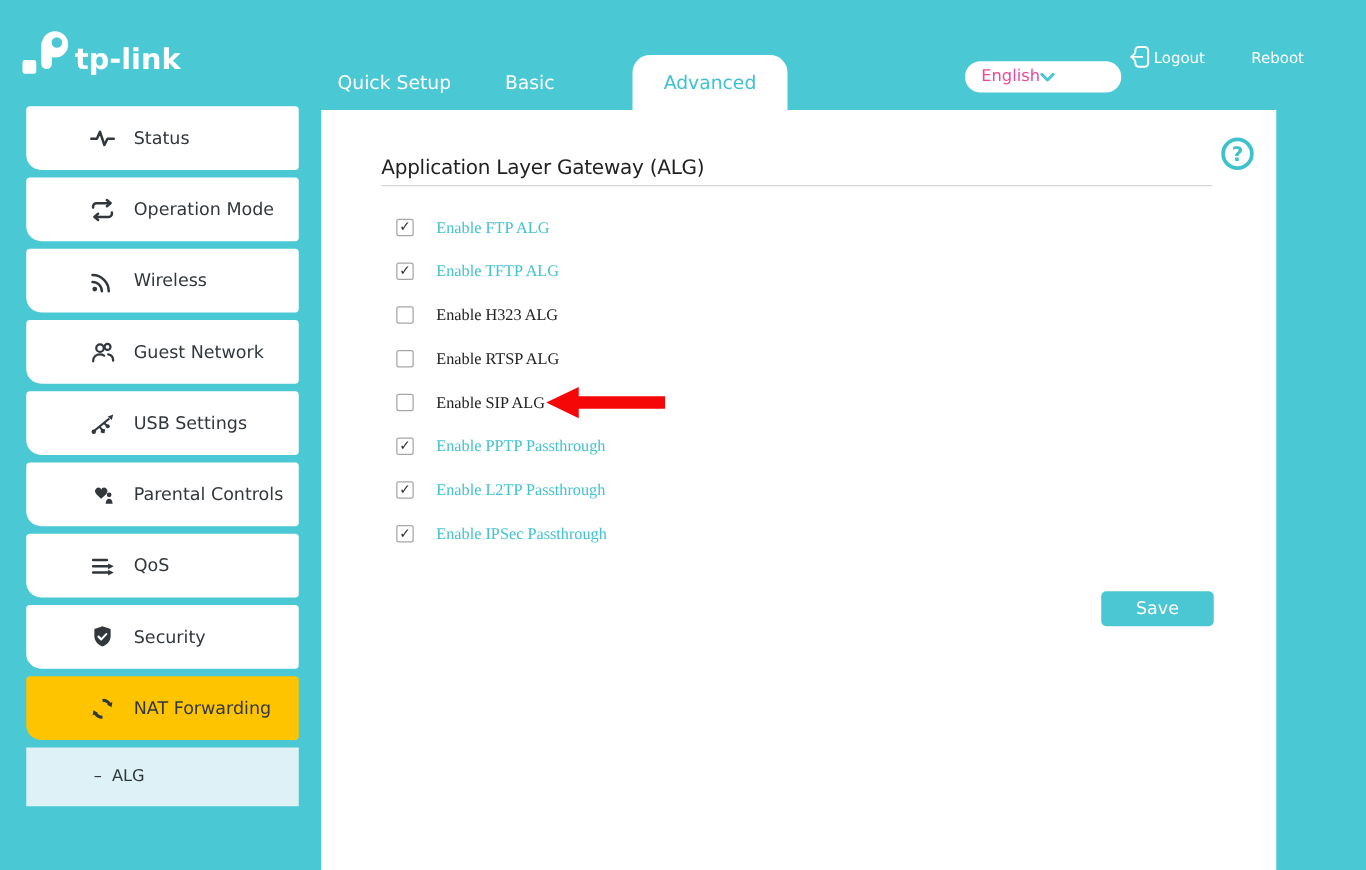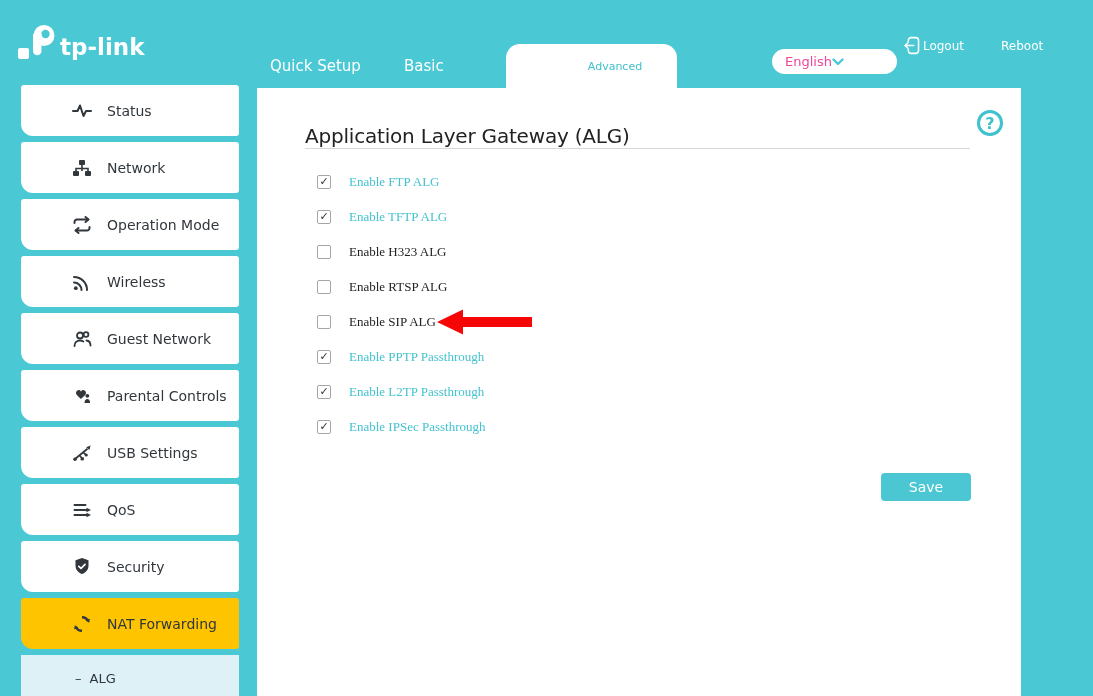--- a/index.html
+++ b/index.html
@@ -6,21 +6,21 @@
   body{font-family:"DejaVu Sans","Liberation Sans",sans-serif;}
   .page{position:relative;width:1093px;height:696px;background:#4AC8D4;overflow:hidden;}
 
   
   .logo{position:absolute;left:16px;top:22px;}
   .tab{position:absolute;top:57px;color:#fff;font-size:15px;cursor:pointer;white-space:nowrap;}
   .tab-quick{left:270px;}
   .tab-basic{left:404px;}
   .tab-advanced{position:absolute;left:506px;top:44px;width:124px;height:44px;background:#fff;
     border-radius:14px 14px 0 0;color:#3FC1CE;display:flex;align-items:center;justify-content:center;
-    font-size:11px;cursor:pointer;padding-left:47px;}
+    font-size:15px;cursor:pointer;}
   .lang{position:absolute;left:772px;top:49px;width:125px;height:25px;background:#fff;border-radius:13px;
     display:flex;align-items:center;justify-content:flex-start;padding:0 11px 0 13px;box-sizing:border-box;
     color:#ec4899;font-size:13px;cursor:pointer;}
   .hdr-action{position:absolute;top:34px;width:62px;display:flex;flex-direction:row;align-items:center;
     gap:2px;color:#fff;font-size:12px;cursor:pointer;}
   .hdr-logout{left:902px;}
   .hdr-reboot{left:961px;gap:40px;}
 
   
   .sidebar{position:absolute;left:21px;top:85px;width:218px;}
@@ -28,21 +28,21 @@
     align-items:center;padding-left:51px;box-sizing:border-box;gap:15px;font-size:14px;color:#31373C;cursor:pointer;}
   .side-item[data-active="true"]{background:#FFC400;}
   .side-item svg{flex:0 0 auto;}
   .submenu{height:47px;background:#DDF1F7;display:flex;align-items:center;padding-left:54px;
     box-sizing:border-box;font-size:13px;color:#31373C;}
   .submenu-item{cursor:pointer;}
   .submenu-dash{margin-right:8px;}
 
   
   .main{position:absolute;left:257px;top:88px;width:764px;height:608px;background:#fff;}
-  .main-title{position:absolute;left:48px;top:36px;font-size:20px;color:#222;letter-spacing:-0.2px;}
+  .main-title{position:absolute;left:48px;top:36px;font-size:16px;color:#222;letter-spacing:-0.2px;}
   .title-rule{position:absolute;left:48px;right:51px;top:60px;border-top:1px solid #D8D8D8;}
   .help{position:absolute;left:720px;top:22px;width:26px;height:26px;border:3px solid #3FC1CE;border-radius:50%;
     color:#3FC1CE;font-weight:bold;font-size:16px;display:flex;align-items:center;justify-content:center;
     box-sizing:border-box;cursor:pointer;}
   .options{position:absolute;left:60px;top:76px;}
   .cb-row{height:35px;display:flex;align-items:center;position:relative;}
   .cb-box{width:14px;height:14px;border:1px solid #A6A6A6;border-radius:2px;background:#fff;display:flex;
     align-items:center;justify-content:center;cursor:pointer;box-sizing:border-box;}
   .cb-row[data-checked="true"] .cb-box::after{content:"✓";font-size:11px;font-weight:bold;color:#2B3236;line-height:1;}
   .cb-label{margin-left:18px;font-size:13px;color:#222;font-family:Liberation Serif, serif;}
@@ -99,31 +99,20 @@
 
   <div class="sidebar">
 
     <div class="side-item">
       <svg width="20" height="20" viewBox="0 0 20 20">
         <path d="M1 10h4.5L8 4.5 11.5 15 14 10h5" fill="none" stroke="#31373C" stroke-width="2" stroke-linecap="round" stroke-linejoin="round"></path>
       </svg>
       <span>Status</span>
     </div>
 
-    <div class="side-item">
-      <svg width="20" height="20" viewBox="0 0 20 20">
-        <g fill="#31373C">
-            <rect x="7" y="2" width="6" height="5" rx="1"></rect>
-            <rect x="1" y="13" width="6" height="5" rx="1"></rect>
-            <rect x="13" y="13" width="6" height="5" rx="1"></rect>
-          </g>
-        <path d="M10 7v3.5M4 13v-2.5h12V13M10 10.5V13" fill="none" stroke="#31373C" stroke-width="1.6"></path>
-      </svg>
-      <span>Network</span>
-    </div>
 
     <div class="side-item">
       <svg width="20" height="20" viewBox="0 0 20 20">
         <g fill="none" stroke="#31373C" stroke-width="2" stroke-linecap="round" stroke-linejoin="round">
           <path d="M2.5 8V7a2.5 2.5 0 0 1 2.5-2.5H16"></path>
             <path d="M13.5 2l3 2.5-3 2.5"></path>
           <path d="M17.5 12v1a2.5 2.5 0 0 1-2.5 2.5H4"></path>
             <path d="M6.5 13l-3 2.5 3 2.5"></path>
         </g>
       </svg>
@@ -145,41 +134,41 @@
             <path d="M2.5 17c0-3.5 2.5-5.5 5.5-5.5 1.3 0 2.4.4 3.3 1"></path>
           <circle cx="14" cy="5.5" r="2.4"></circle>
             <path d="M14.5 11.5c2.5.3 4 2.3 4 5"></path>
         </g>
       </svg>
       <span>Guest Network</span>
     </div>
 
     <div class="side-item">
       <svg width="20" height="20" viewBox="0 0 20 20">
-        <path d="M4.8 5c1.6-1.6 3.7-.9 4.2.7.5-1.6 2.6-2.3 4.2-.7 1.3 1.3.9 3.2-.5 4.5L8.9 13 5.3 9.5C3.9 8.2 3.5 6.3 4.8 5z" fill="#31373C"></path>
-        <circle cx="15.3" cy="9.8" r="1.9" fill="#31373C"></circle>
-        <path d="M12.5 17c0-2.6 1.3-4.1 2.8-4.1s2.8 1.5 2.8 4.1z" fill="#31373C"></path>
-      </svg>
-      <span>Parental Controls</span>
-    </div>
-
-    <div class="side-item">
-      <svg width="20" height="20" viewBox="0 0 20 20">
         <path d="M3 16L15.5 5.8" stroke="#31373C" stroke-width="1.8" fill="none"></path>
         <path d="M14.2 4.2L18.6 2.6 17.4 7z" fill="#31373C"></path>
         <circle cx="3" cy="16.3" r="1.8" fill="#31373C"></circle>
         <path d="M7.5 12.3l2.2 2.6M11 9.2l2.6 2.4" stroke="#31373C" stroke-width="1.6" fill="none"></path>
         <rect x="8.7" y="14.2" width="3.2" height="3.2" rx="0.6" fill="#31373C" transform="rotate(12 10.3 15.8)"></rect>
         <circle cx="14.2" cy="12" r="1.6" fill="#31373C"></circle>
       </svg>
       <span>USB Settings</span>
     </div>
 
     <div class="side-item">
       <svg width="20" height="20" viewBox="0 0 20 20">
+        <path d="M4.8 5c1.6-1.6 3.7-.9 4.2.7.5-1.6 2.6-2.3 4.2-.7 1.3 1.3.9 3.2-.5 4.5L8.9 13 5.3 9.5C3.9 8.2 3.5 6.3 4.8 5z" fill="#31373C"></path>
+        <circle cx="15.3" cy="9.8" r="1.9" fill="#31373C"></circle>
+        <path d="M12.5 17c0-2.6 1.3-4.1 2.8-4.1s2.8 1.5 2.8 4.1z" fill="#31373C"></path>
+      </svg>
+      <span>Parental Controls</span>
+    </div>
+
+    <div class="side-item">
+      <svg width="20" height="20" viewBox="0 0 20 20">
         <path d="M2.5 5h11M2.5 10h12M2.5 15h12" stroke="#31373C" stroke-width="2" stroke-linecap="round" fill="none"></path>
         <path d="M14.5 7.7l4.5 2.3-4.5 2.3zM14.5 12.7l4.5 2.3-4.5 2.3z" fill="#31373C"></path>
       </svg>
       <span>QoS</span>
     </div>
 
     <div class="side-item">
       <svg width="20" height="20" viewBox="0 0 20 20">
         <path d="M10 1l6.5 2.2v5.3c0 4.3-2.7 7-6.5 8.6-3.8-1.6-6.5-4.3-6.5-8.6V3.2z" fill="#31373C"></path>
         <path d="M6.8 9.3l2.2 2.2 4-4.2" fill="none" stroke="#fff" stroke-width="1.7" stroke-linecap="round" stroke-linejoin="round"></path>

